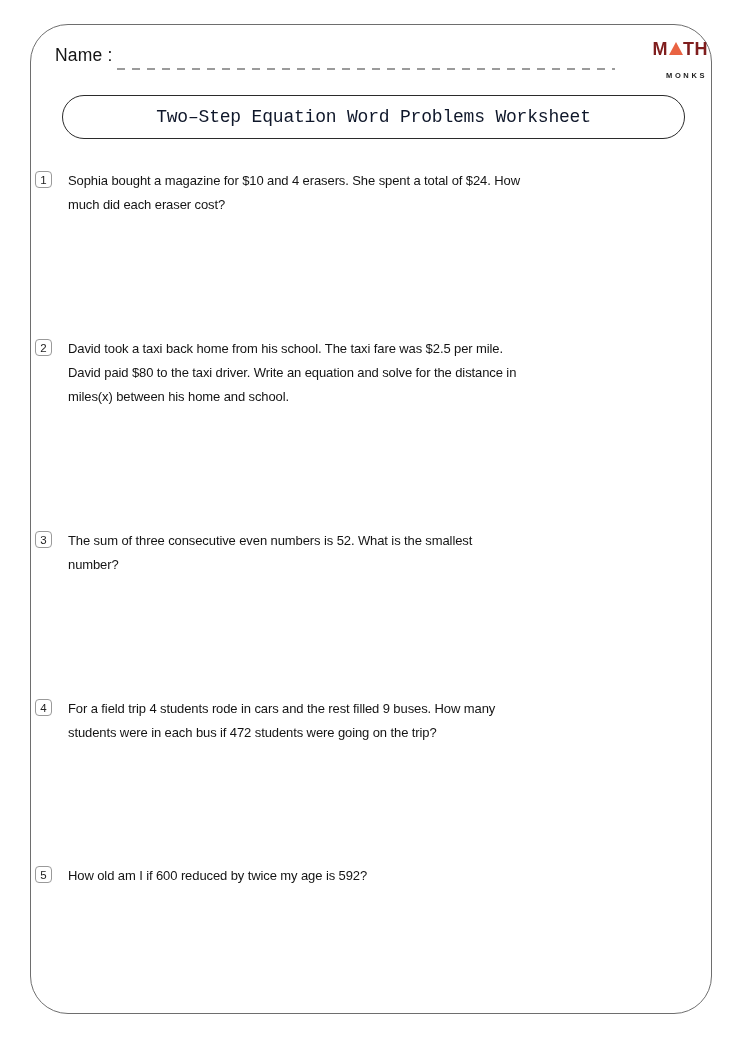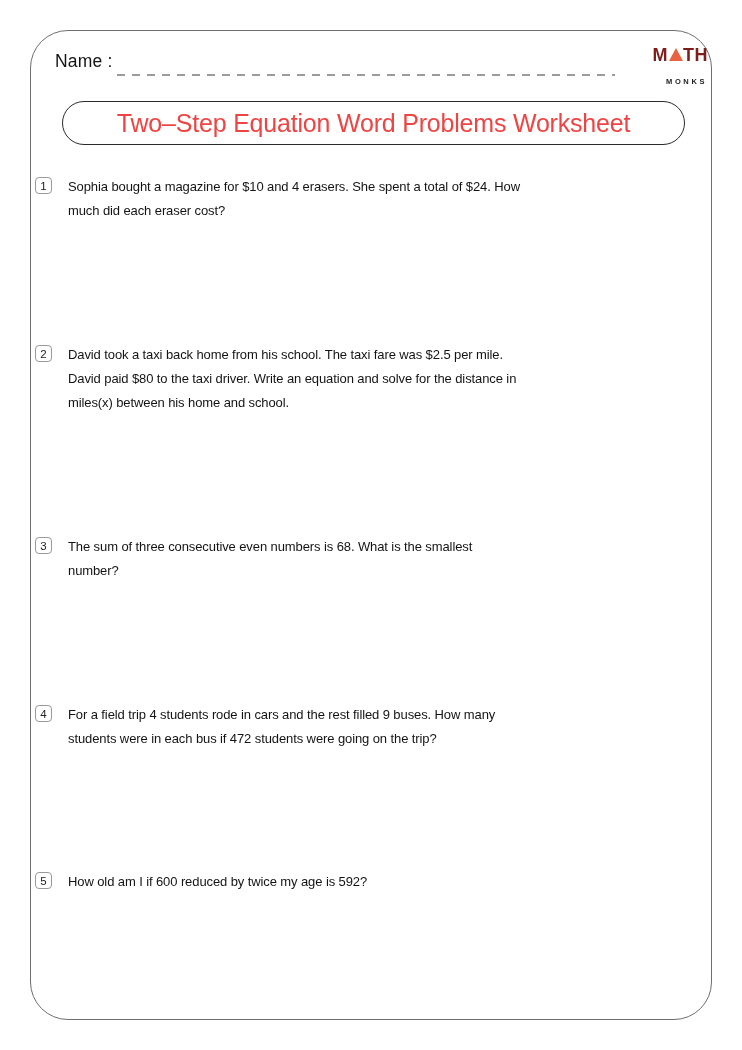--- a/index.html
+++ b/index.html
@@ -7,21 +7,21 @@
     width: 742px; height: 1050px;
     background: #ffffff;
     position: relative;
     font-family: "Liberation Sans", sans-serif;
     color: #161616;
     overflow: hidden;
   }
 
   .page-frame {
     position: absolute;
-    left: 30px; top: 30px;
+    left: 30px; top: 24px;
     width: 682px; height: 990px;
     border: 1.5px solid #6e6e6e;
     border-radius: 38px;
     box-sizing: border-box;
     background: #ffffff;
   }
 
   
   .name-label {
     position: absolute;
@@ -76,25 +76,26 @@
     width: 623px; height: 44px;
     border: 1.6px solid #2b2b2b;
     border-radius: 23px;
     box-sizing: border-box;
     display: flex;
     align-items: center;
     justify-content: center;
     background: #ffffff;
   }
   .title-box span {
-    font-size: 25px;
+    font-size: 18px;
     font-weight: 500;
-    color: #ef4444;
+    color: #0f172a;
     letter-spacing: -0.2px;
     white-space: nowrap;
+    font-family: Liberation Mono, monospace;
   }
 
   
   .problem {
     position: absolute;
     left: 4px; right: 2px;
   }
   .badge {
     position: absolute;
     left: 0; top: 2px;
@@ -151,21 +152,21 @@
 
   <div class="problem p2">
     <span class="badge">2</span>
     <div class="ptext">David took a taxi back home from his school. The taxi fare was $2.5 per mile.
 David paid $80 to the taxi driver. Write an equation and solve for the distance in
 miles(x) between his home and school.</div>
   </div>
 
   <div class="problem p3">
     <span class="badge">3</span>
-    <div class="ptext">The sum of three consecutive even numbers is 68. What is the smallest
+    <div class="ptext">The sum of three consecutive even numbers is 52. What is the smallest
 number?</div>
   </div>
 
   <div class="problem p4">
     <span class="badge">4</span>
     <div class="ptext">For a field trip 4 students rode in cars and the rest filled 9 buses. How many
 students were in each bus if 472 students were going on the trip?</div>
   </div>
 
   <div class="problem p5">

